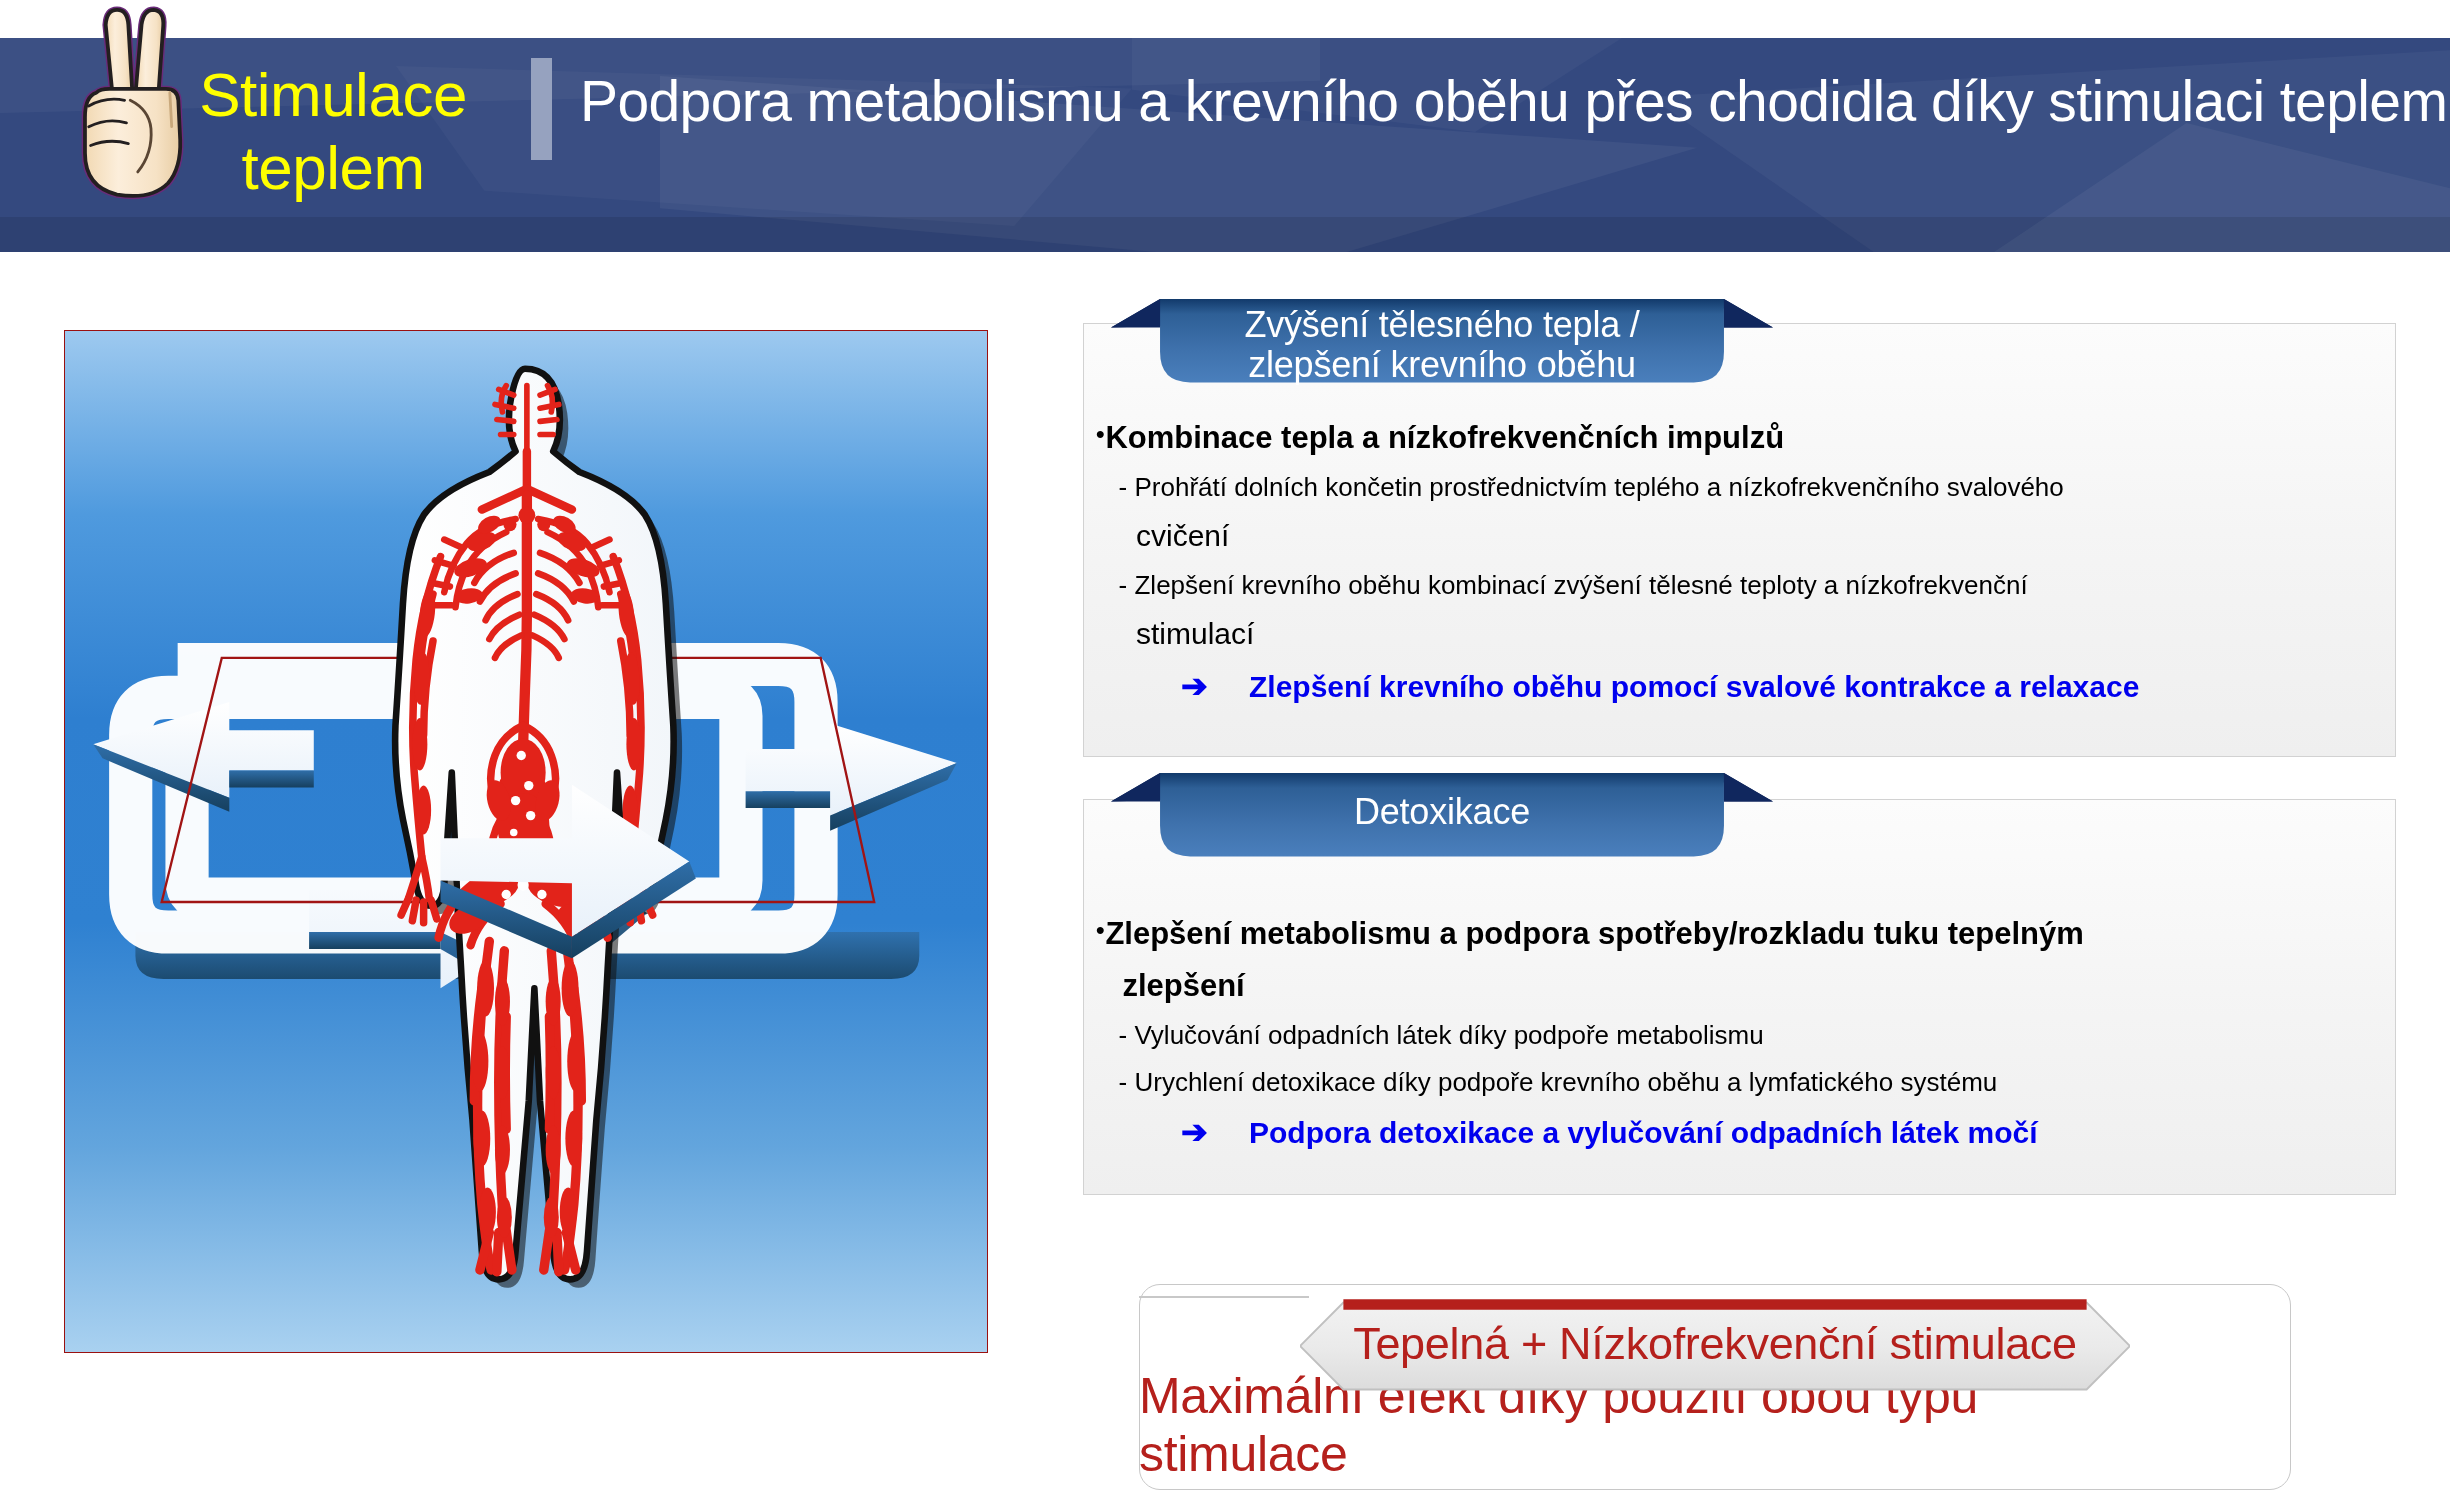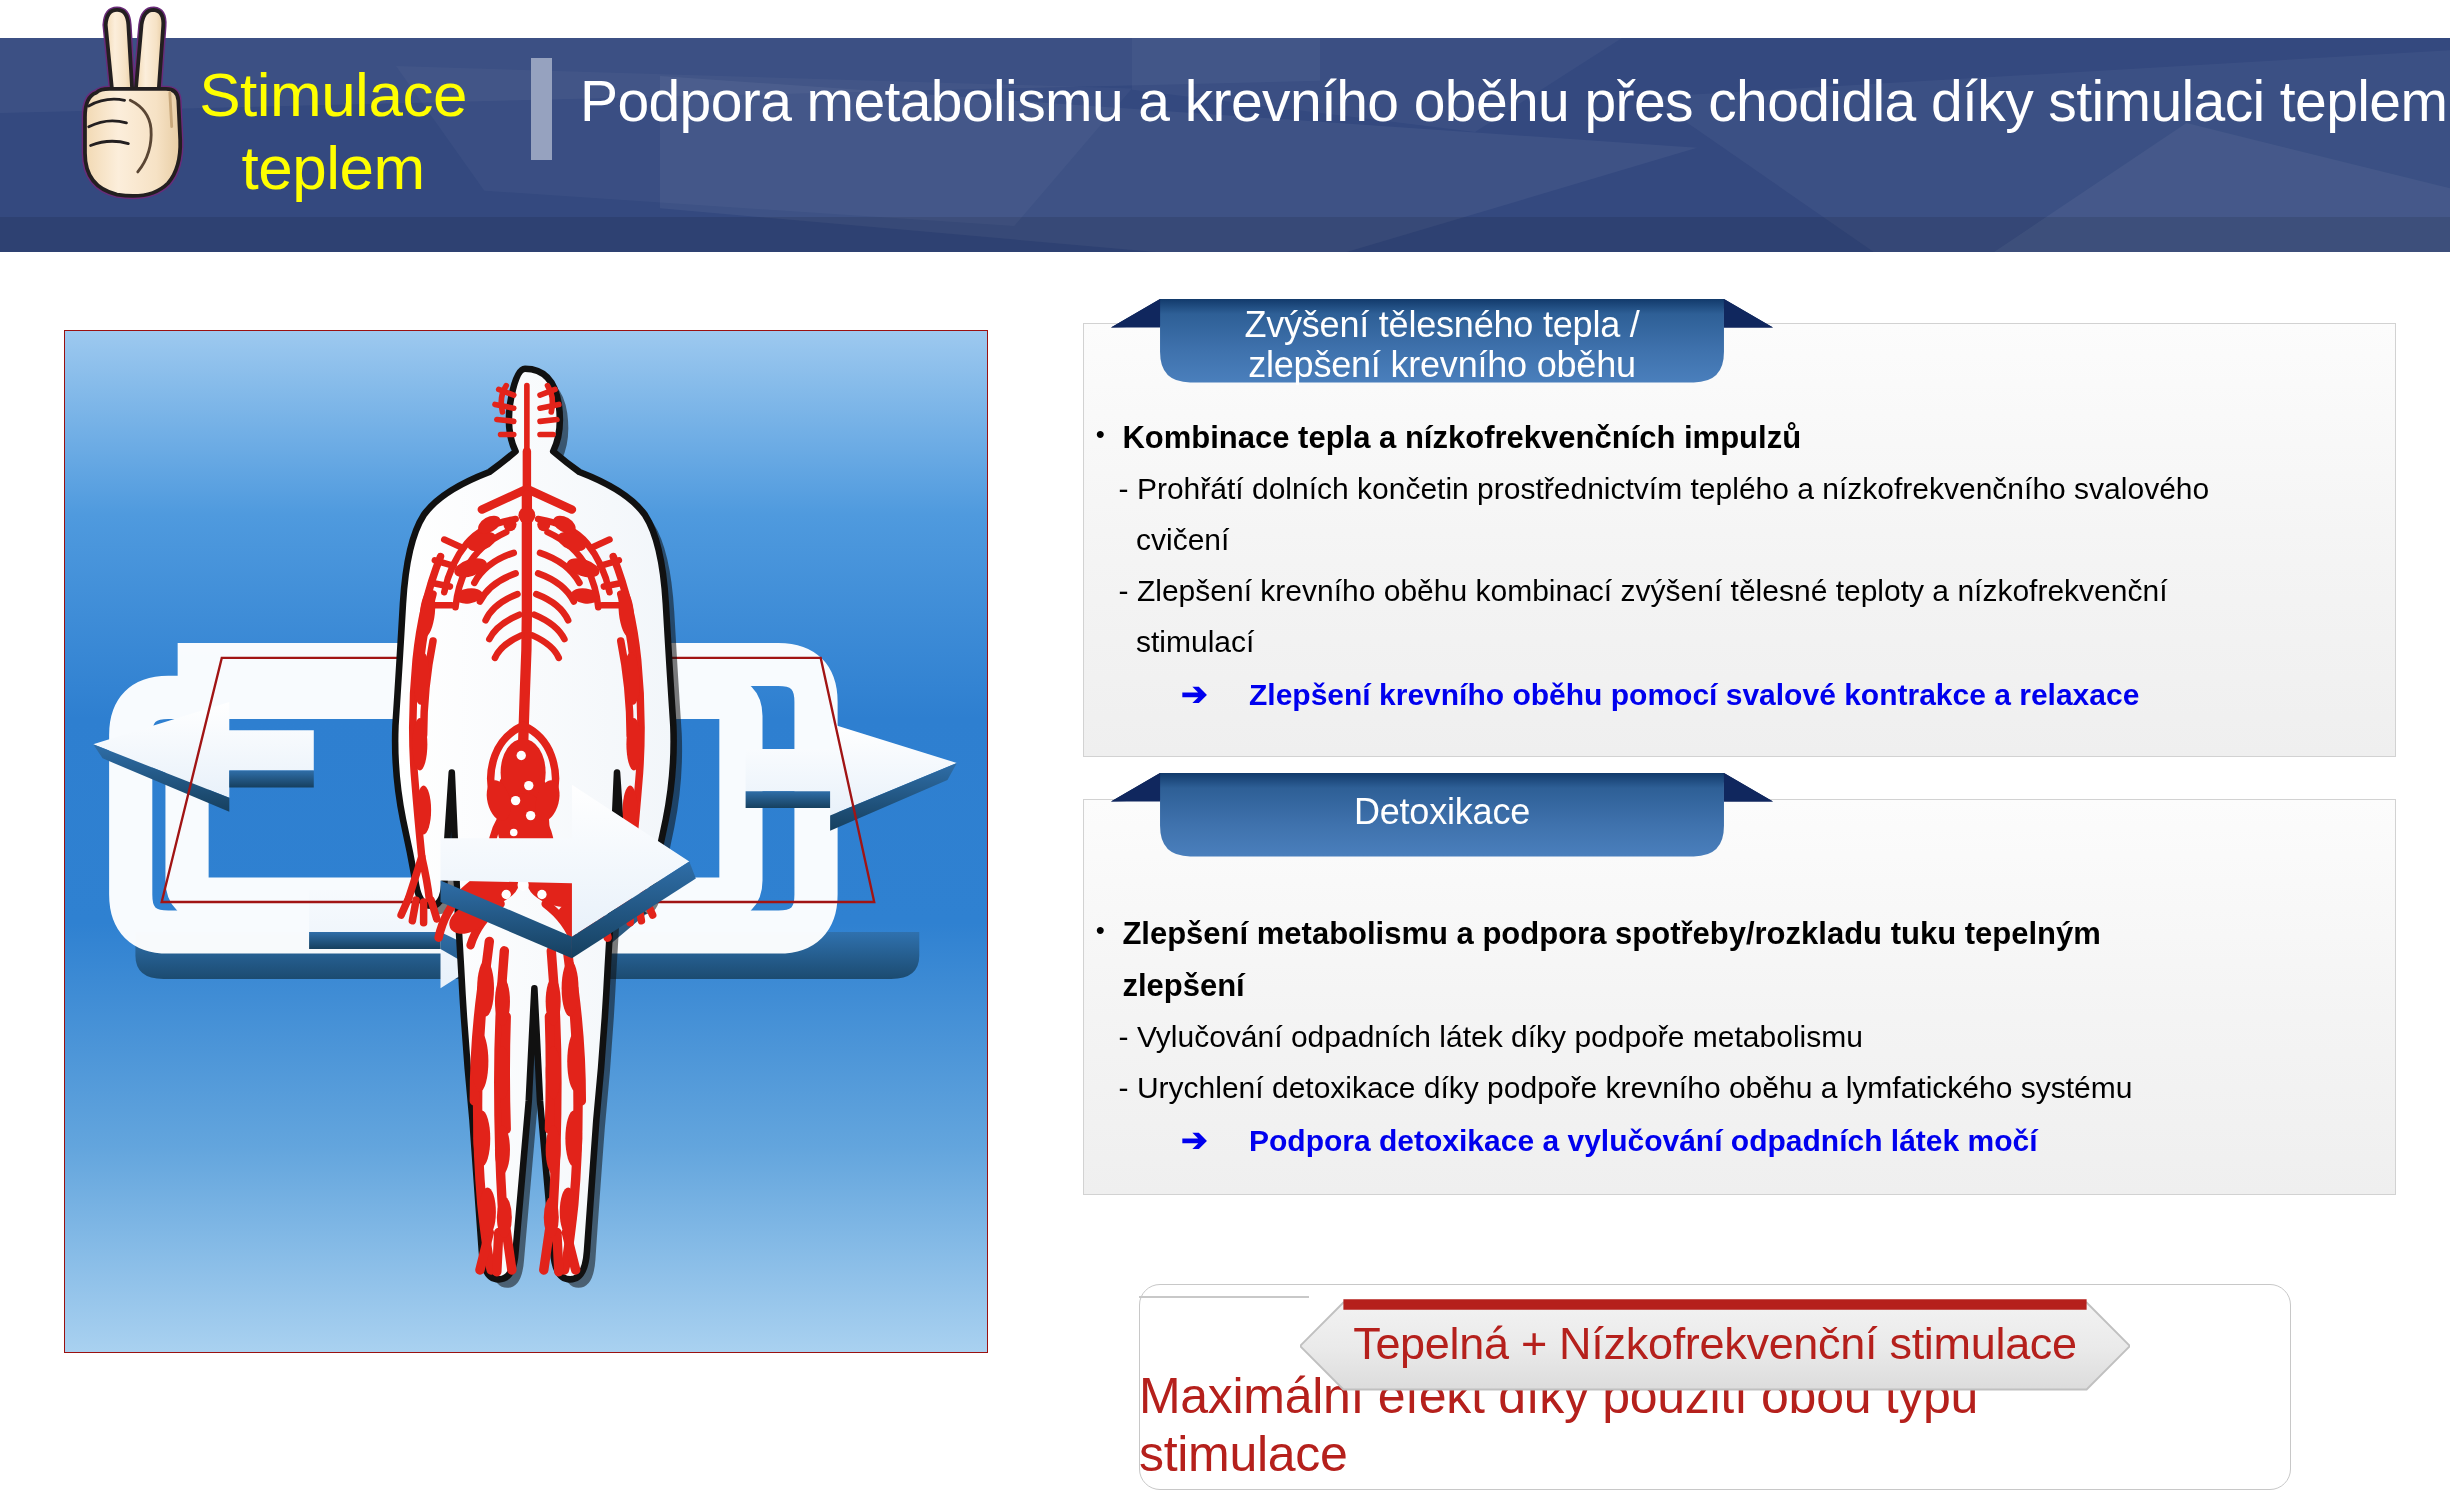--- a/index.html
+++ b/index.html
@@ -183,25 +183,25 @@
     font-weight: bold;
     font-size: 31px;
     padding-left: 9.4px;
   }
   .l-bullet .dot {
     position: absolute;
     left: 0;
     top: 0.9px;
     font-size: 24.5px;
   }
-  .l-bullet .btxt { margin-left: 17px; text-align: right; }
+  .l-bullet .btxt { margin-left: 0; text-align: right; }
 
   .l-dash {
     padding-left: 22.6px;
-    font-size: 30px;
+    font-size: 26px;
   }
   .l-cont {
     padding-left: 40px;
     font-size: 30px;
   }
 
   .l-arrow {
     padding-left: 85px;
     color: #0000ee;
     font-weight: bold;

